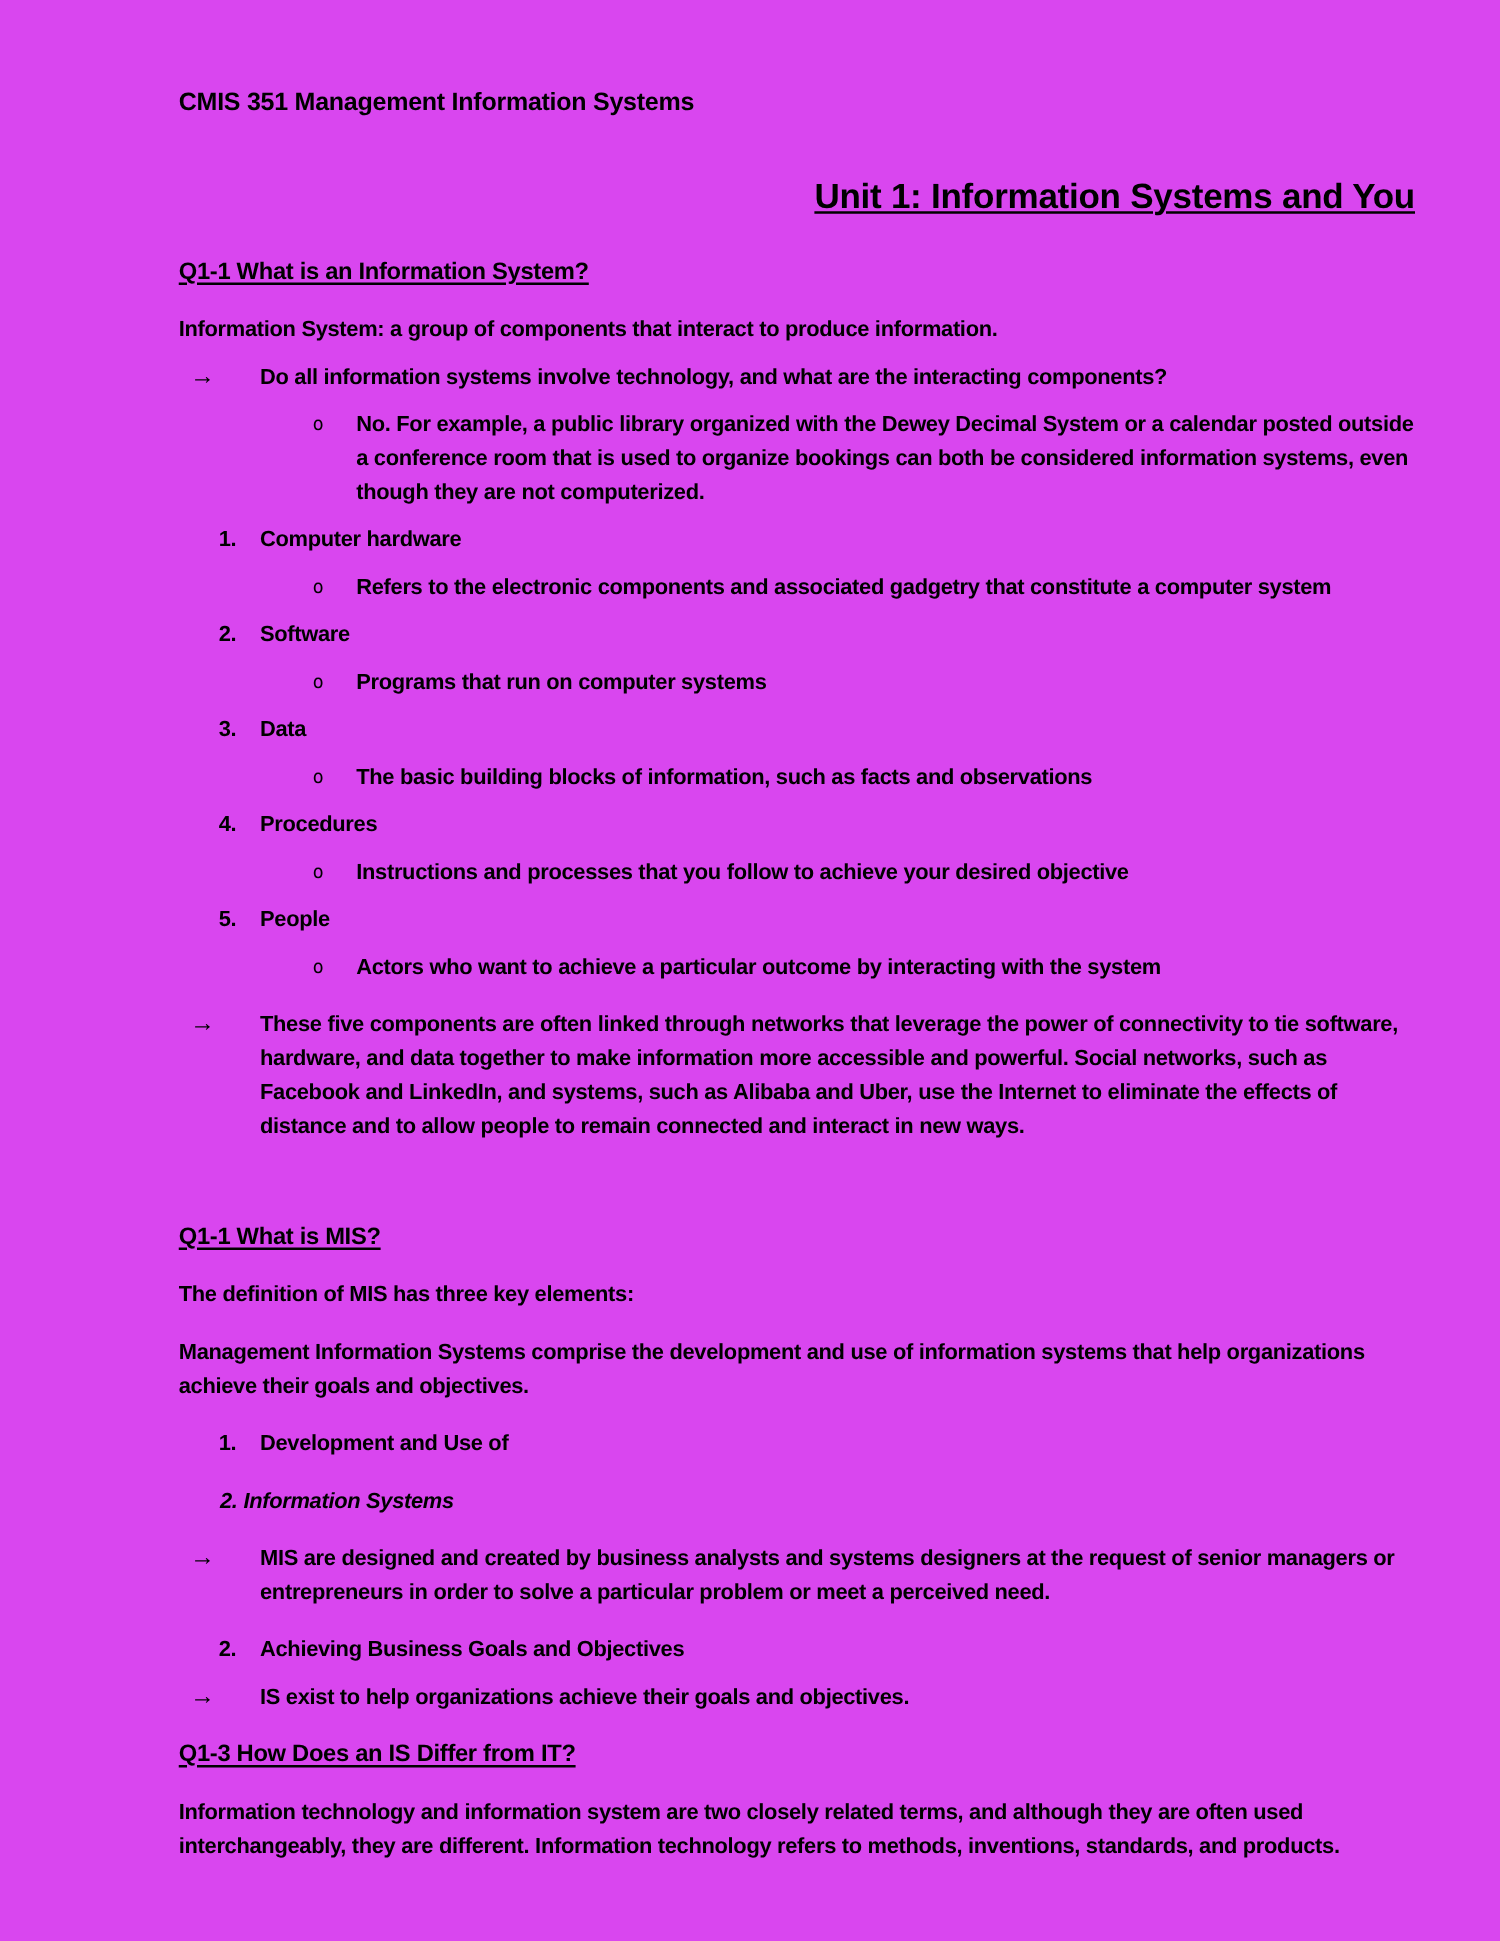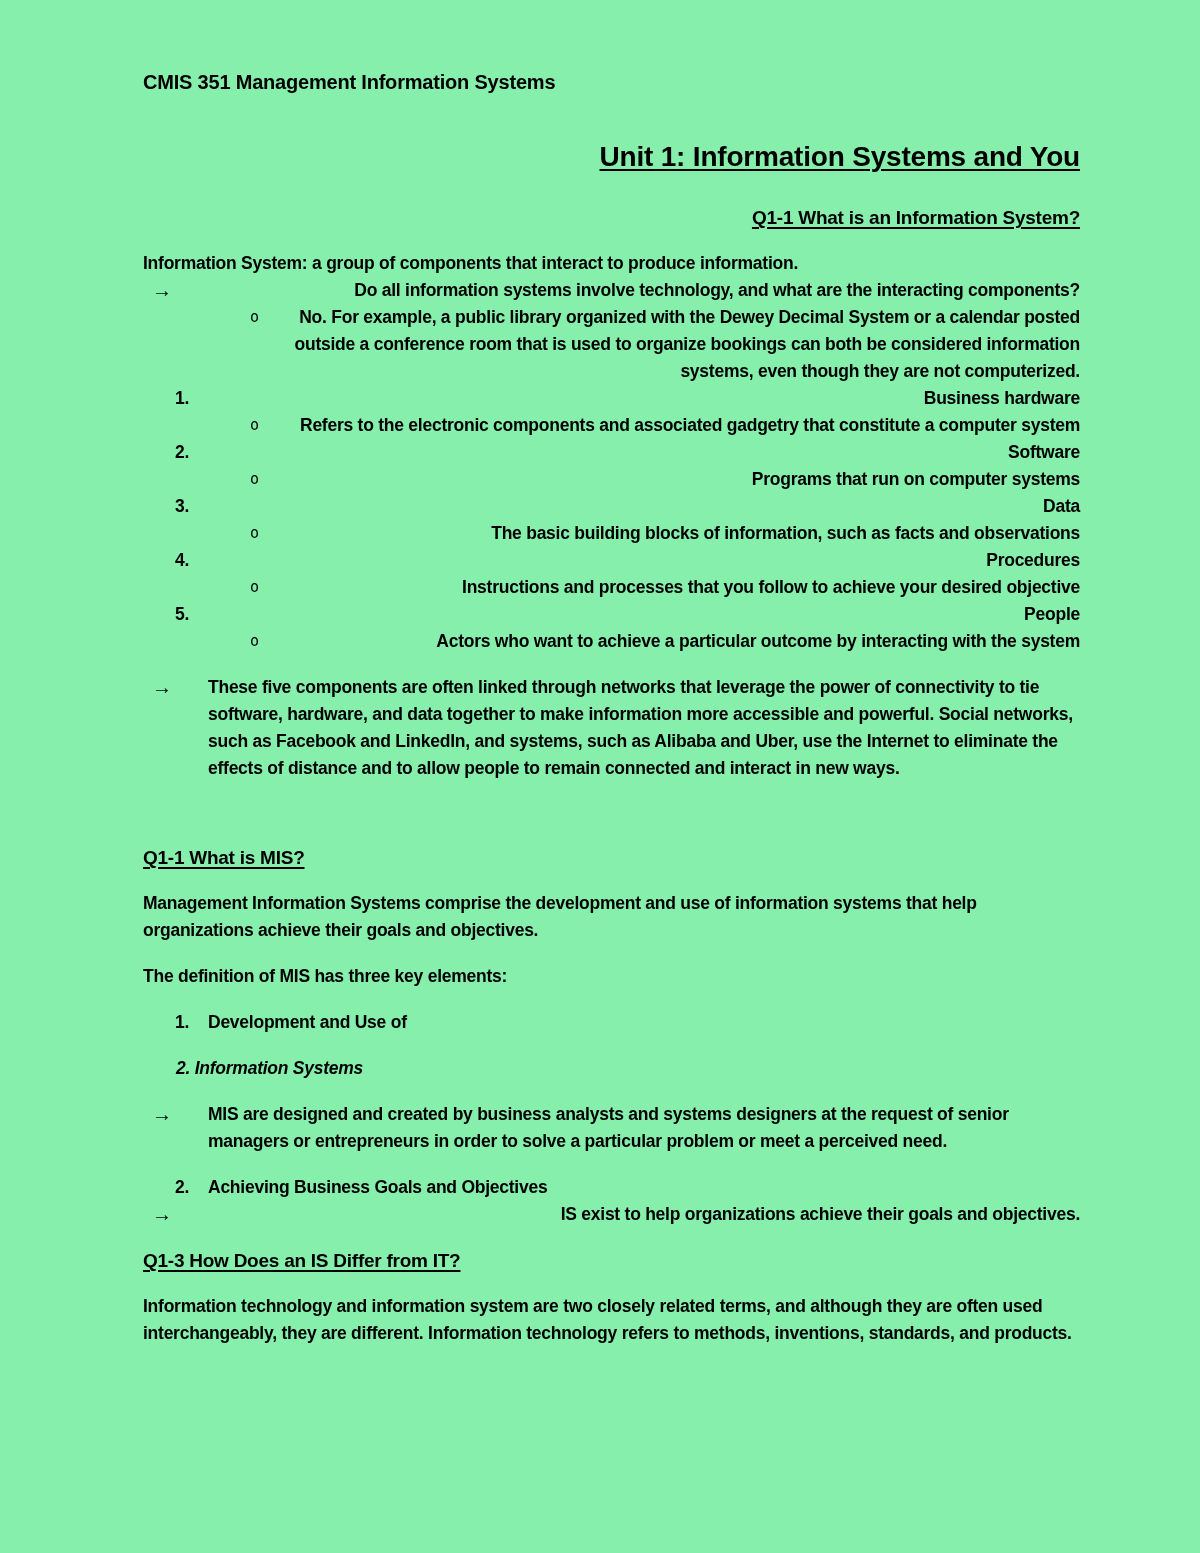--- a/index.html
+++ b/index.html
@@ -4,21 +4,21 @@
 <style>
   * { margin: 0; padding: 0; box-sizing: border-box; }
   html, body { background: #ffffff; }
   body {
     width: 1200px; height: 1553px;
     font-family: "Liberation Sans", sans-serif;
     font-weight: bold;
     color: #000000;
     overflow: hidden;
   }
-  .page { width: 1200px; height: 1553px; padding: 70px 120px 0 143px; background: #86efac; }
+  .page { width: 1200px; height: 1553px; padding: 70px 68px 0 143px; background: #d946ef; }
   .course-header { font-size: 20px; line-height: 25px; letter-spacing: -0.2px; }
   .doc-title {
     text-align: right;
     font-size: 28px; line-height: 35px;
     margin-top: 44px; margin-bottom: 30px;
     text-decoration: underline;
     text-decoration-thickness: 2px;
     text-underline-offset: 3px;
     letter-spacing: -0.2px;
   }
@@ -33,49 +33,49 @@
   .li .marker { position: absolute; left: 32px; top: 0; }
   .li-arrow .marker { left: 9px; font-size: 20px; }
   .li-sub { padding-left: 142px; }
   .li-sub .marker {
     left: 107px;
     font-family: "DejaVu Sans Mono", monospace;
     font-weight: normal;
     font-size: 15px;
   }
   .plain-number { padding-left: 33px; font-style: italic; }
-  .gap-none { margin-top: 0; text-align: right; }
+  .gap-none { margin-top: 11px; }
   .gap-para { margin-top: 19px; }
   .gap-large { margin-top: 62px; }
 </style>
 </head>
 <body>
 
 <div class="page">
   <div class="course-header">CMIS 351 Management Information Systems</div>
   <div class="doc-title">Unit 1: Information Systems and You</div>
   <div>
       <div class="block gap-none heading"><span>Q1-1 What is an Information System?</span></div>
       <div class="block gap-para"><span>Information System: a group of components that interact to produce information.</span></div>
       <div class="block gap-none li li-arrow"><span class="marker">→</span><span>Do all information systems involve technology, and what are the interacting components?</span></div>
       <div class="block gap-none li li-sub"><span class="marker">o</span><span>No. For example, a public library organized with the Dewey Decimal System or a calendar posted outside a conference room that is used to organize bookings can both be considered information systems, even though they are not computerized.</span></div>
-      <div class="block gap-none li li-number"><span class="marker">1.</span><span>Business hardware</span></div>
+      <div class="block gap-none li li-number"><span class="marker">1.</span><span>Computer hardware</span></div>
       <div class="block gap-none li li-sub"><span class="marker">o</span><span>Refers to the electronic components and associated gadgetry that constitute a computer system</span></div>
       <div class="block gap-none li li-number"><span class="marker">2.</span><span>Software</span></div>
       <div class="block gap-none li li-sub"><span class="marker">o</span><span>Programs that run on computer systems</span></div>
       <div class="block gap-none li li-number"><span class="marker">3.</span><span>Data</span></div>
       <div class="block gap-none li li-sub"><span class="marker">o</span><span>The basic building blocks of information, such as facts and observations</span></div>
       <div class="block gap-none li li-number"><span class="marker">4.</span><span>Procedures</span></div>
       <div class="block gap-none li li-sub"><span class="marker">o</span><span>Instructions and processes that you follow to achieve your desired objective</span></div>
       <div class="block gap-none li li-number"><span class="marker">5.</span><span>People</span></div>
       <div class="block gap-none li li-sub"><span class="marker">o</span><span>Actors who want to achieve a particular outcome by interacting with the system</span></div>
       <div class="block gap-para li li-arrow"><span class="marker">→</span><span>These five components are often linked through networks that leverage the power of connectivity to tie software, hardware, and data together to make information more accessible and powerful. Social networks, such as Facebook and LinkedIn, and systems, such as Alibaba and Uber, use the Internet to eliminate the effects of distance and to allow people to remain connected and interact in new ways.</span></div>
       <div class="block gap-large heading"><span>Q1-1 What is MIS?</span></div>
+      <div class="block gap-para"><span>The definition of MIS has three key elements:</span></div>
       <div class="block gap-para"><span>Management Information Systems comprise the development and use of information systems that help organizations achieve their goals and objectives.</span></div>
-      <div class="block gap-para"><span>The definition of MIS has three key elements:</span></div>
       <div class="block gap-para li li-number"><span class="marker">1.</span><span>Development and Use of</span></div>
       <div class="block gap-para plain-number"><span>2. Information Systems</span></div>
       <div class="block gap-para li li-arrow"><span class="marker">→</span><span>MIS are designed and created by business analysts and systems designers at the request of senior managers or entrepreneurs in order to solve a particular problem or meet a perceived need.</span></div>
       <div class="block gap-para li li-number"><span class="marker">2.</span><span>Achieving Business Goals and Objectives</span></div>
       <div class="block gap-none li li-arrow"><span class="marker">→</span><span>IS exist to help organizations achieve their goals and objectives.</span></div>
       <div class="block gap-para heading"><span>Q1-3 How Does an IS Differ from IT?</span></div>
       <div class="block gap-para"><span>Information technology and information system are two closely related terms, and although they are often used interchangeably, they are different. Information technology refers to methods, inventions, standards, and products.</span></div>
     </div>
 </div>
 

